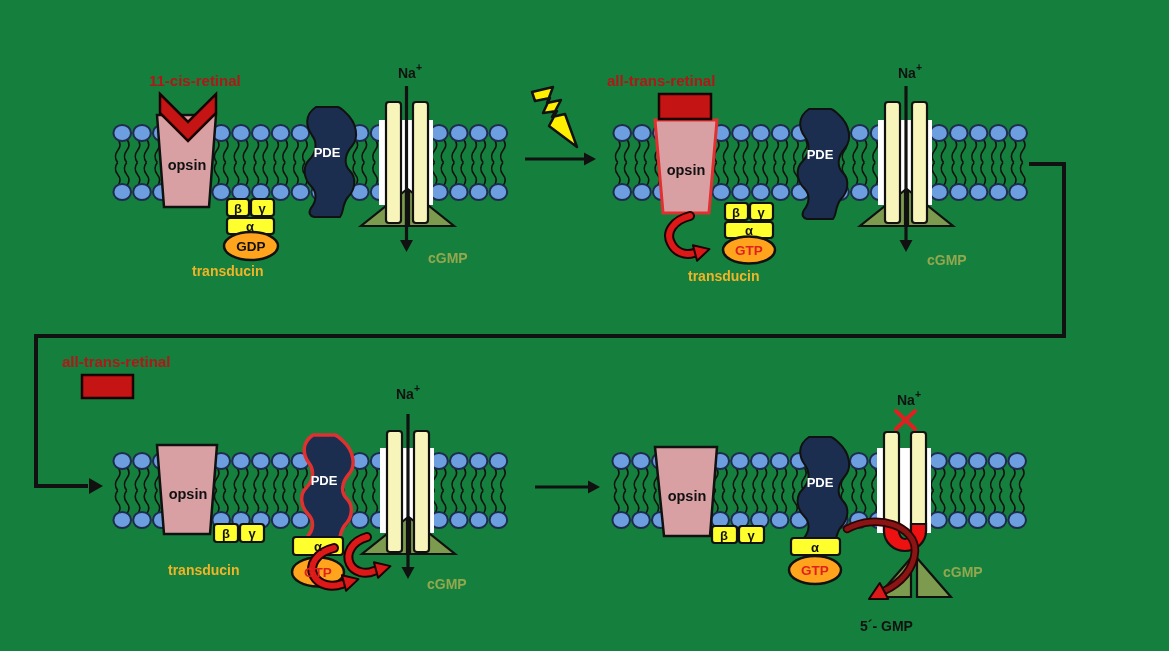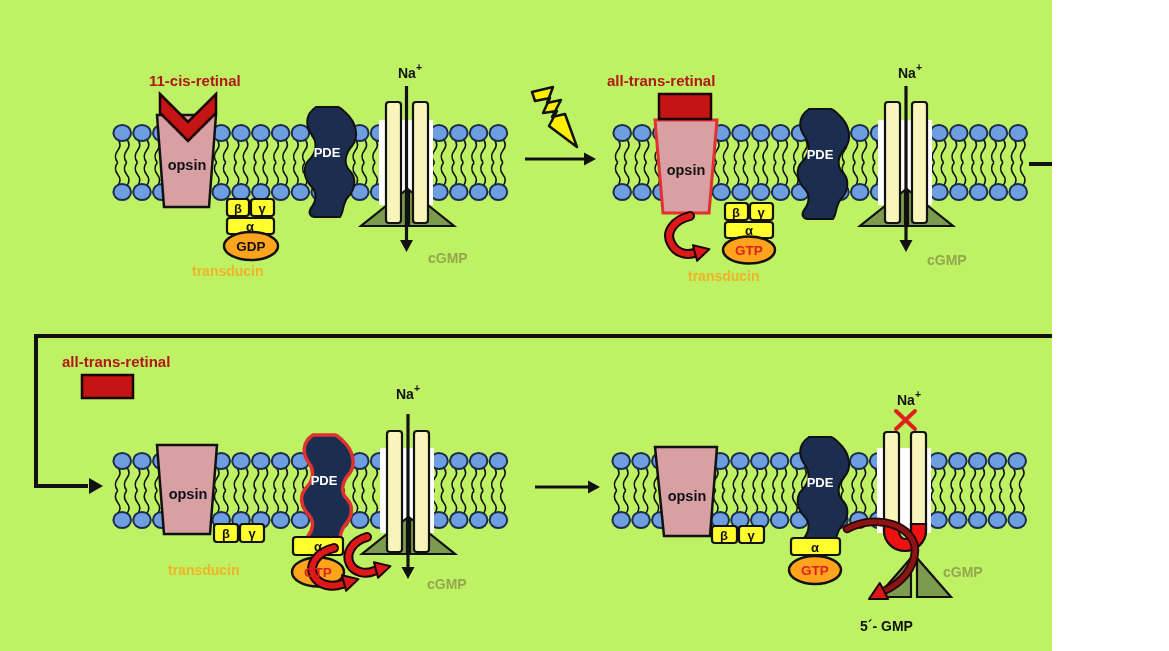--- a/index.html
+++ b/index.html
@@ -1,16 +1,16 @@
 <!DOCTYPE html>
 <html><head>
 <meta charset="utf-8">
 <style>
   html,body{margin:0;padding:0;background:#ffffff}
-  .stage{position:relative;width:1052px;height:651px;background:#bef264;overflow:hidden}
+  .stage{position:relative;width:1169px;height:651px;background:#15803d;overflow:hidden}
   svg{display:block;font-family:"Liberation Sans",sans-serif}
   text{font-family:"Liberation Sans",sans-serif;font-weight:bold;fill:#111111}
   .tail{fill:none;stroke:#111111;stroke-width:1.6}
   .head{fill:#6D9FE0;stroke:#1D2B4E;stroke-width:2}
   .opsin{fill:#D9A0A4;stroke:#111111;stroke-width:2.5}
   .opsin-active{fill:#D9A0A4;stroke:#E03030;stroke-width:3}
   .retinal{fill:#C41414;stroke:#1a0000;stroke-width:2.5}
   .pde{fill:#1C2E4F;stroke:#111111;stroke-width:2}
   .pde-active{fill:#1C2E4F;stroke:#E03030;stroke-width:3.5}
   .bar{fill:#F8F5BB;stroke:#111111;stroke-width:2.2}

